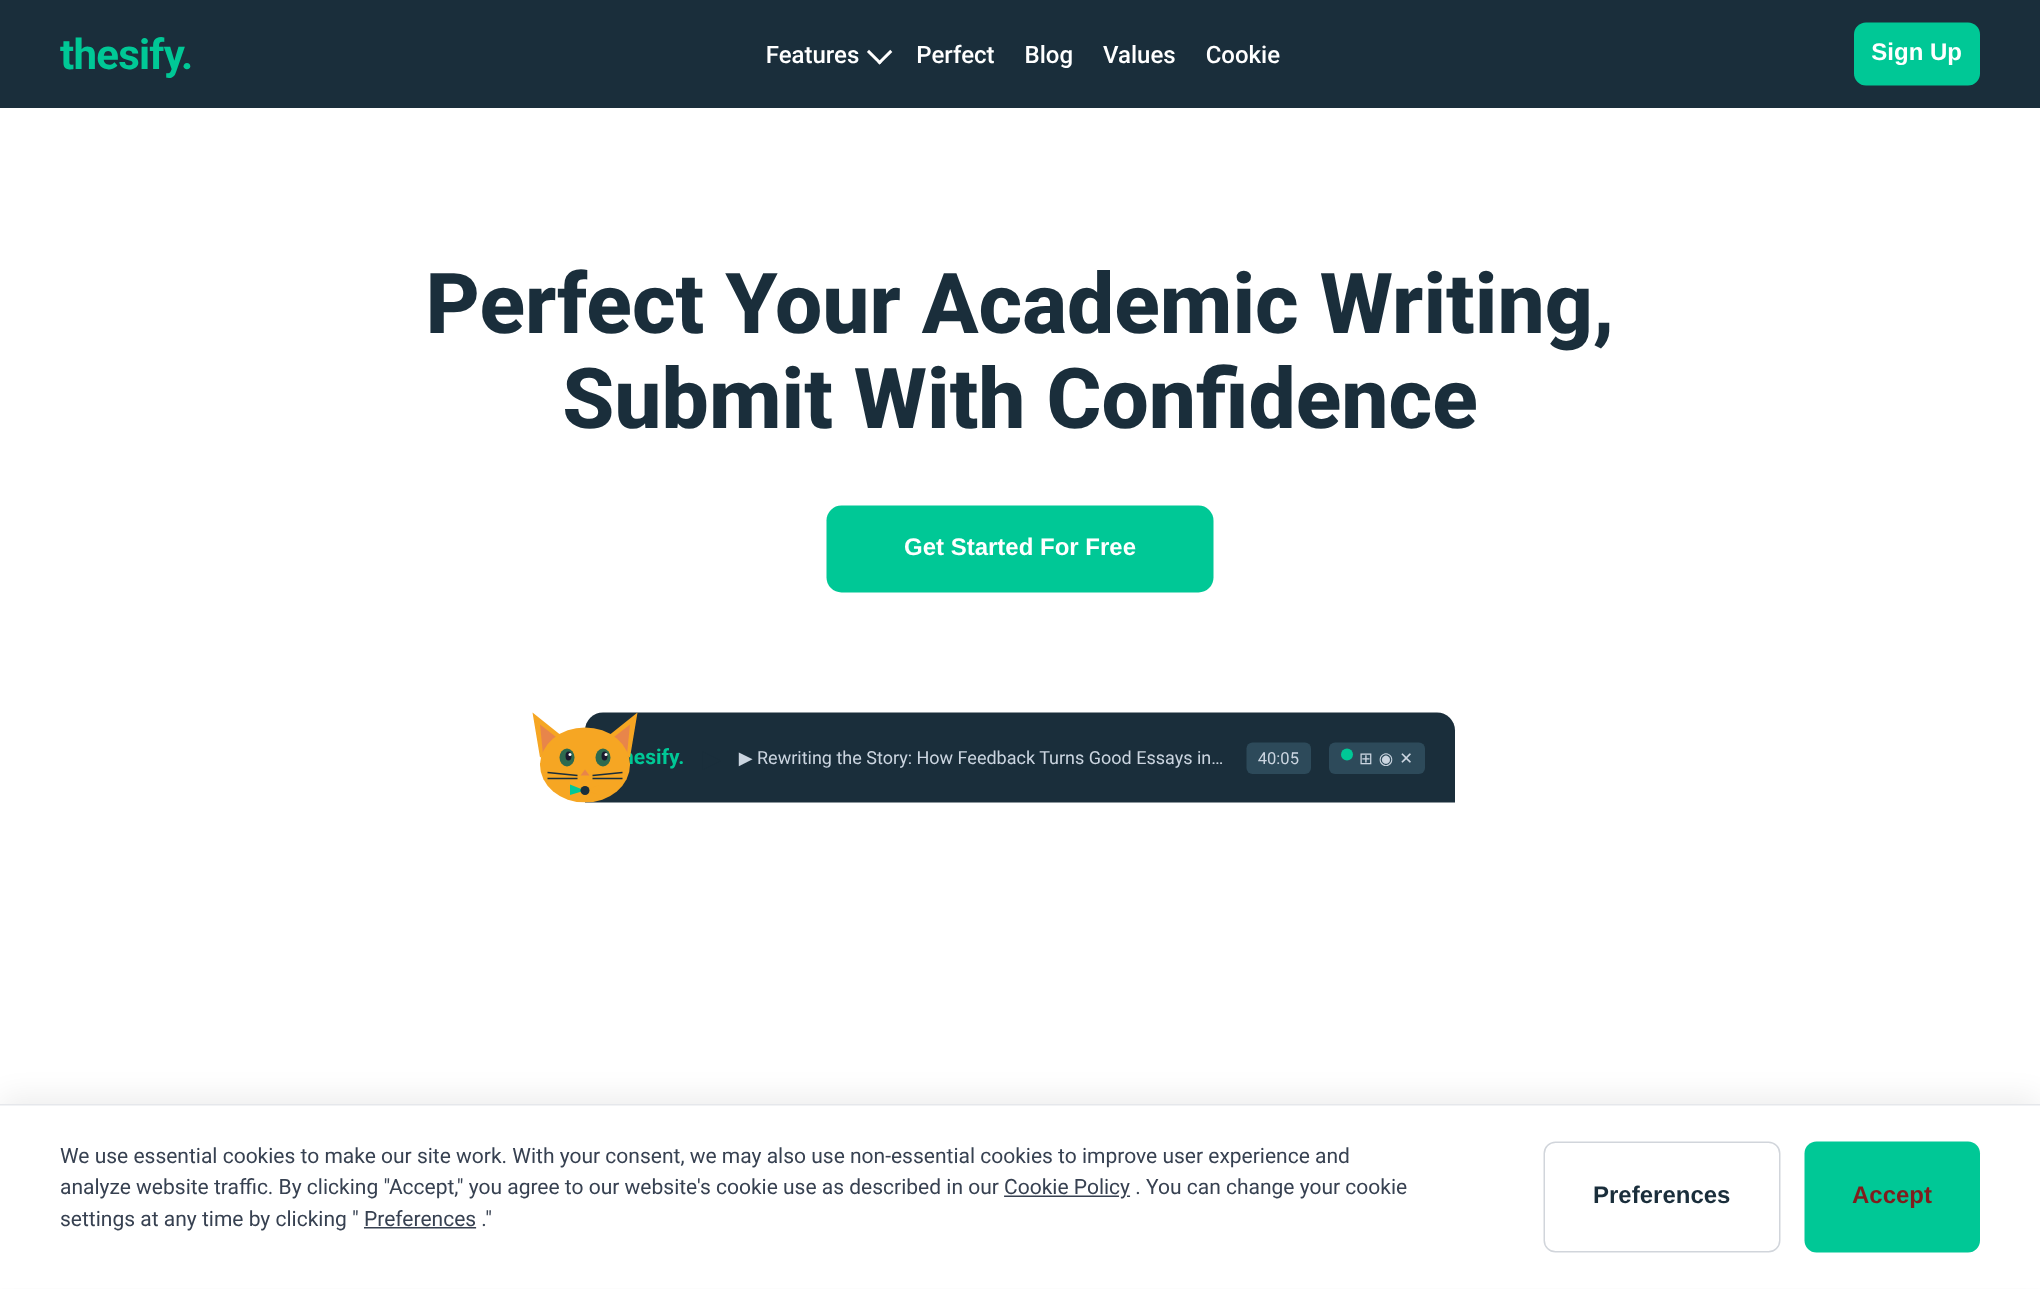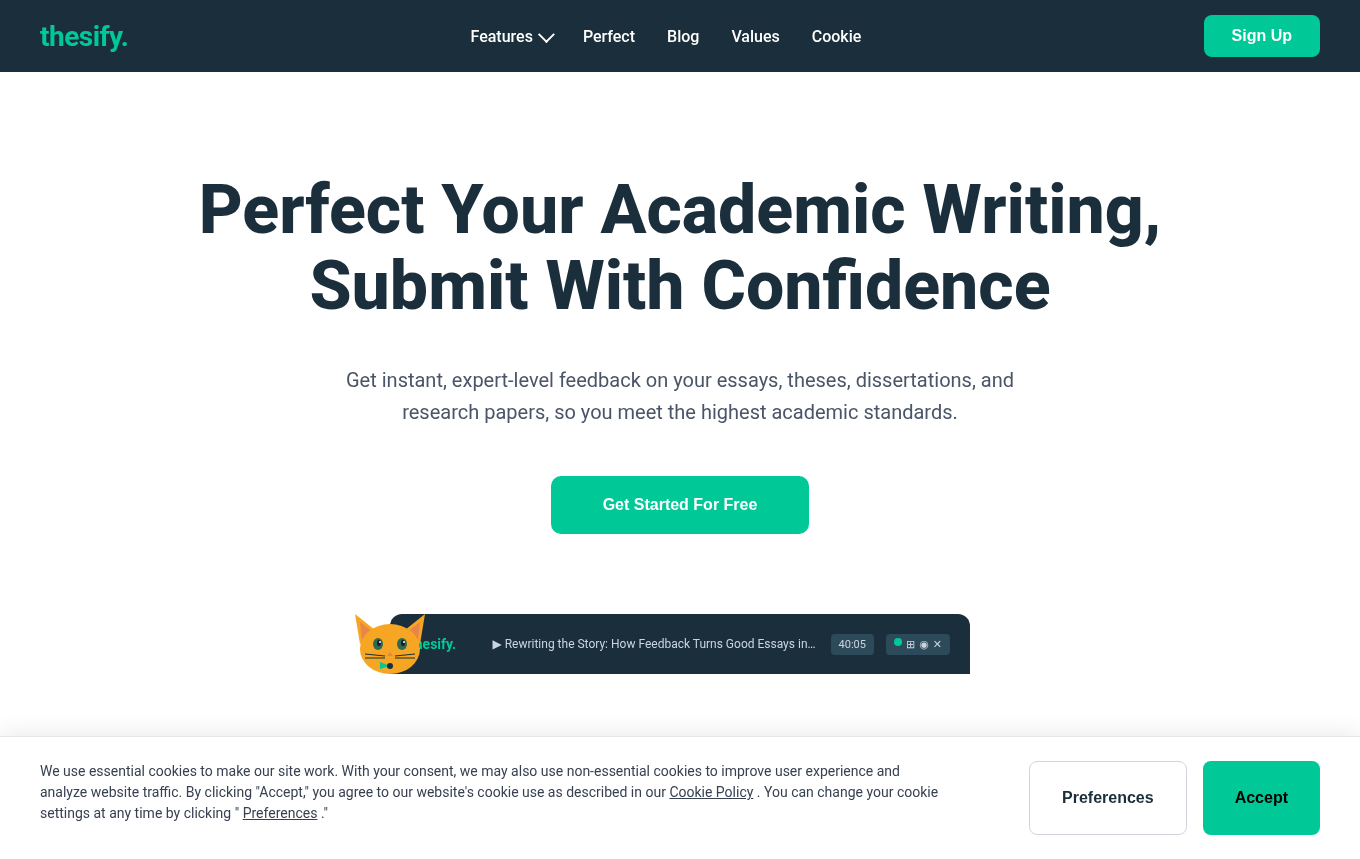--- a/index.html
+++ b/index.html
@@ -29,21 +29,21 @@
       font-size: 28px;
       font-weight: 700;
       color: #00c896;
       letter-spacing: -0.5px;
       text-decoration: none;
     }
 
     .nav-links {
       display: flex;
       align-items: center;
-      gap: 32px;
+      gap: 20px;
       list-style: none;
     }
 
     .nav-links a {
       color: #fff;
       text-decoration: none;
       font-size: 16px;
       font-weight: 500;
     }
 
@@ -60,38 +60,38 @@
       border-bottom: 2px solid #fff;
       transform: rotate(45deg) translateY(-2px);
       display: inline-block;
     }
 
     .btn-signup {
       background: #00c896;
       color: #fff;
       border: none;
       border-radius: 8px;
-      padding: 12px 28px;
+      padding: 12px 12px;
       font-size: 16px;
       font-weight: 600;
       cursor: pointer;
     }
 
     
     .hero {
       display: flex;
       flex-direction: column;
       align-items: center;
       text-align: center;
       padding: 100px 40px 60px;
       background: #fff;
     }
 
     .hero-title {
-      font-size: 68px;
+      font-size: 56px;
       font-weight: 800;
       color: #1a2e3b;
       line-height: 1.12;
       max-width: 1100px;
       margin-bottom: 40px;
     }
 
     .hero-subtitle {
       font-size: 20px;
       color: #4a5568;
@@ -228,21 +228,21 @@
       border-radius: 8px;
       padding: 14px 32px;
       font-size: 16px;
       font-weight: 600;
       cursor: pointer;
       white-space: nowrap;
     }
 
     .btn-accept {
       background: #00c896;
-      color: #000000;
+      color: #7f1d1d;
       border: none;
       border-radius: 8px;
       padding: 28px 32px;
       font-size: 16px;
       font-weight: 600;
       cursor: pointer;
       white-space: nowrap;
     }
   </style>
 </head>
@@ -266,21 +266,20 @@
 
   <button class="btn-signup">Sign Up</button>
 </nav>
 
 <section class="hero">
   <h1 class="hero-title">
     <span>Perfect Your Academic Writing,</span><br>
     <span>Submit With Confidence</span>
   </h1>
 
-  <p class="hero-subtitle">Get instant, expert-level feedback on your essays, theses, dissertations, and research papers, so you meet the highest academic standards.</p>
 
   <button class="btn-cta">Get Started For Free</button>
 
 
   <div class="preview-area">
 
     <div class="mascot">
       <svg class="mascot-svg" viewBox="0 0 80 70" xmlns="http://www.w3.org/2000/svg">
 
         <polygon points="10,40 5,10 30,30" fill="#f6a623"></polygon>

